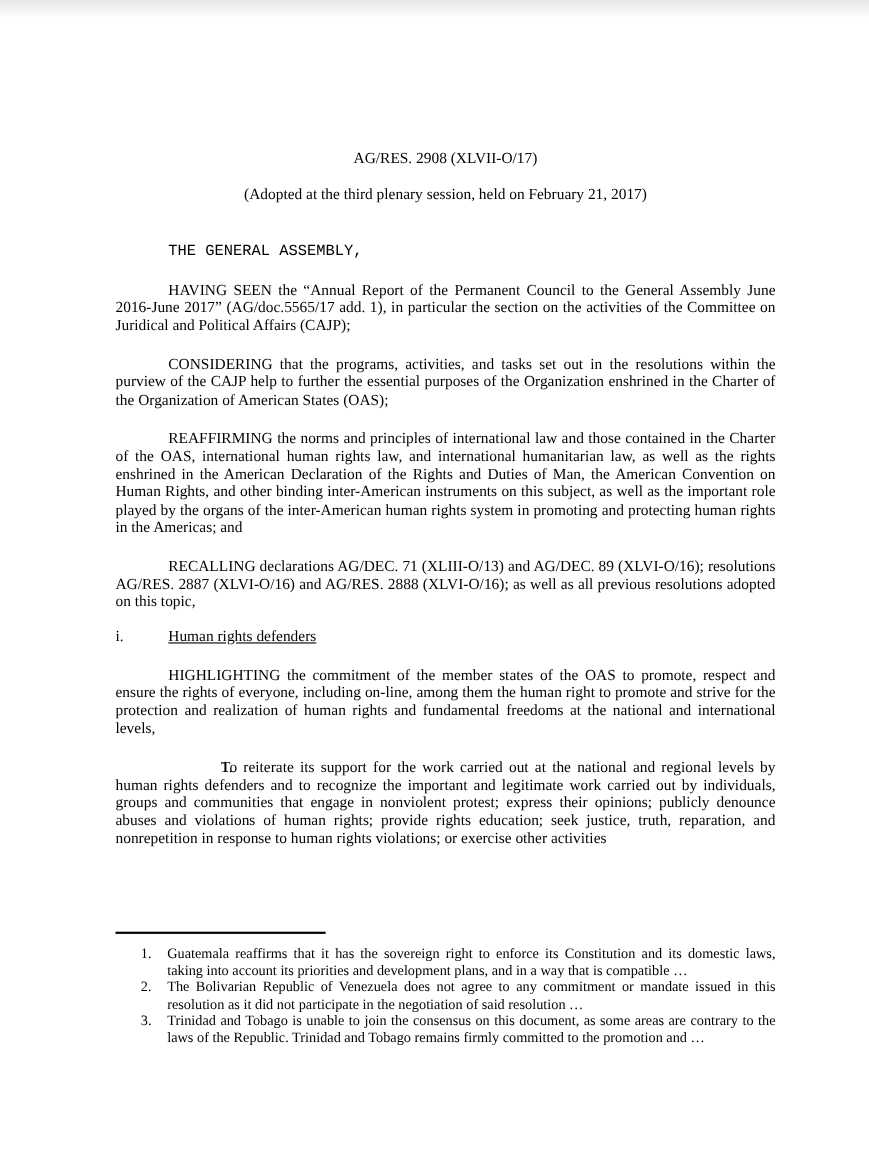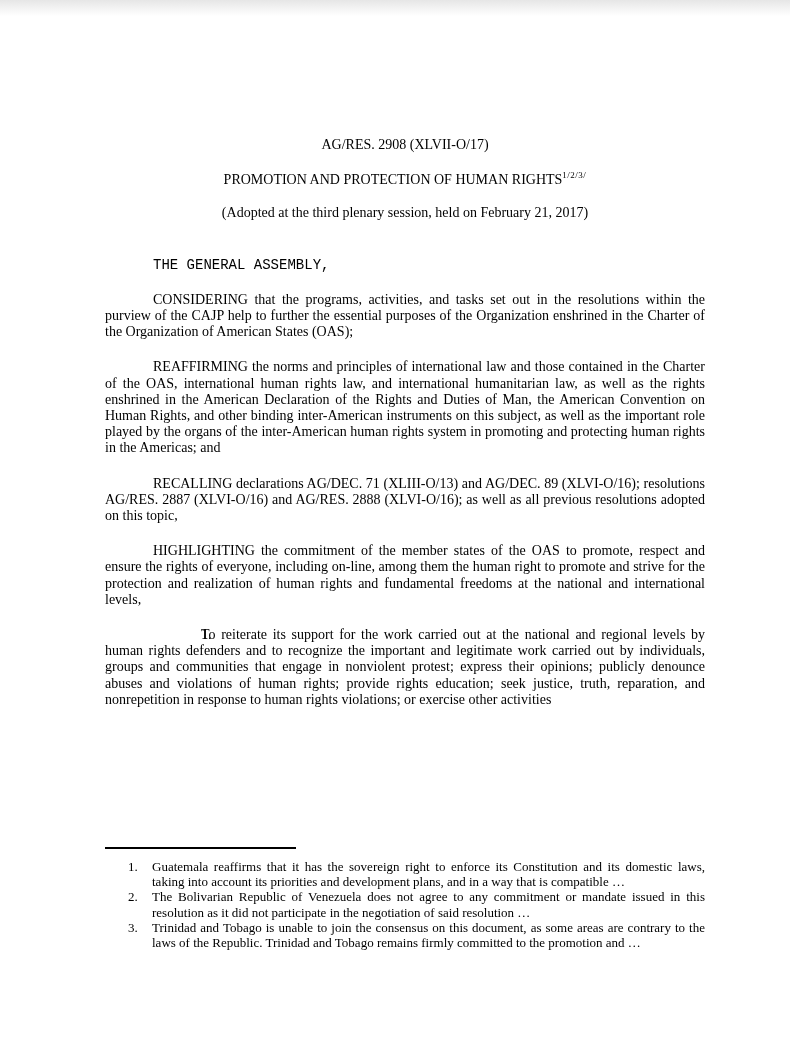--- a/index.html
+++ b/index.html
@@ -87,33 +87,34 @@
 </head>
 <body>
 
 <div class="page">
   <div class="top-shade"></div>
 
   <div class="doc">
 
     <p class="center">AG/RES. 2908 (XLVII-O/17)</p>
 
-    <p class="center mt-sub"><span>PROMOTION AND PROTECTION OF HUMAN RIGHTS</span><sup class="fn-marks">1/2/3/</sup></p>
 
     <p class="center mt-adopt">(Adopted at the third plenary session, held on February 21, 2017)</p>
 
     <p class="body-para mt-salut">THE GENERAL ASSEMBLY,</p>
 
+    <p class="body-para mt-para">HAVING SEEN the “Annual Report of the Permanent Council to the General Assembly June 2016-June 2017” (AG/doc.5565/17 add. 1), in particular the section on the activities of the Committee on Juridical and Political Affairs (CAJP);</p>
 
     <p class="body-para mt-para">CONSIDERING that the programs, activities, and tasks set out in the resolutions within the purview of the CAJP help to further the essential purposes of the Organization enshrined in the Charter of the Organization of American States (OAS);</p>
 
     <p class="body-para mt-para">REAFFIRMING the norms and principles of international law and those contained in the Charter of the OAS, international human rights law, and international humanitarian law, as well as the rights enshrined in the American Declaration of the Rights and Duties of Man, the American Convention on Human Rights, and other binding inter-American instruments on this subject, as well as the important role played by the organs of the inter-American human rights system in promoting and protecting human rights in the Americas; and</p>
 
     <p class="body-para mt-para">RECALLING declarations AG/DEC. 71 (XLIII-O/13) and AG/DEC. 89 (XLVI-O/16); resolutions AG/RES. 2887 (XLVI-O/16) and AG/RES. 2888 (XLVI-O/16); as well as all previous resolutions adopted on this topic,</p>
 
+    <p class="section-line mt-sect"><span class="section-num">i.</span><span class="section-title">Human rights defenders</span></p>
 
     <p class="body-para mt-para">HIGHLIGHTING the commitment of the member states of the OAS to promote, respect and ensure the rights of everyone, including on-line, among them the human right to promote and strive for the protection and realization of human rights and fundamental freedoms at the national and international levels,</p>
 
 
     <p class="body-para mt-para"><span class="op-num">1.</span><span>To reiterate its support for the work carried out at the national and regional levels by human rights defenders and to recognize the important and legitimate work carried out by individuals, groups and communities that engage in nonviolent protest; express their opinions; publicly denounce abuses and violations of human rights; provide rights education; seek justice, truth, reparation, and nonrepetition in response to human rights violations; or exercise other activities</span></p>
   </div>
 
   <div class="footnotes">
     <div class="fn-rule"></div>
 

